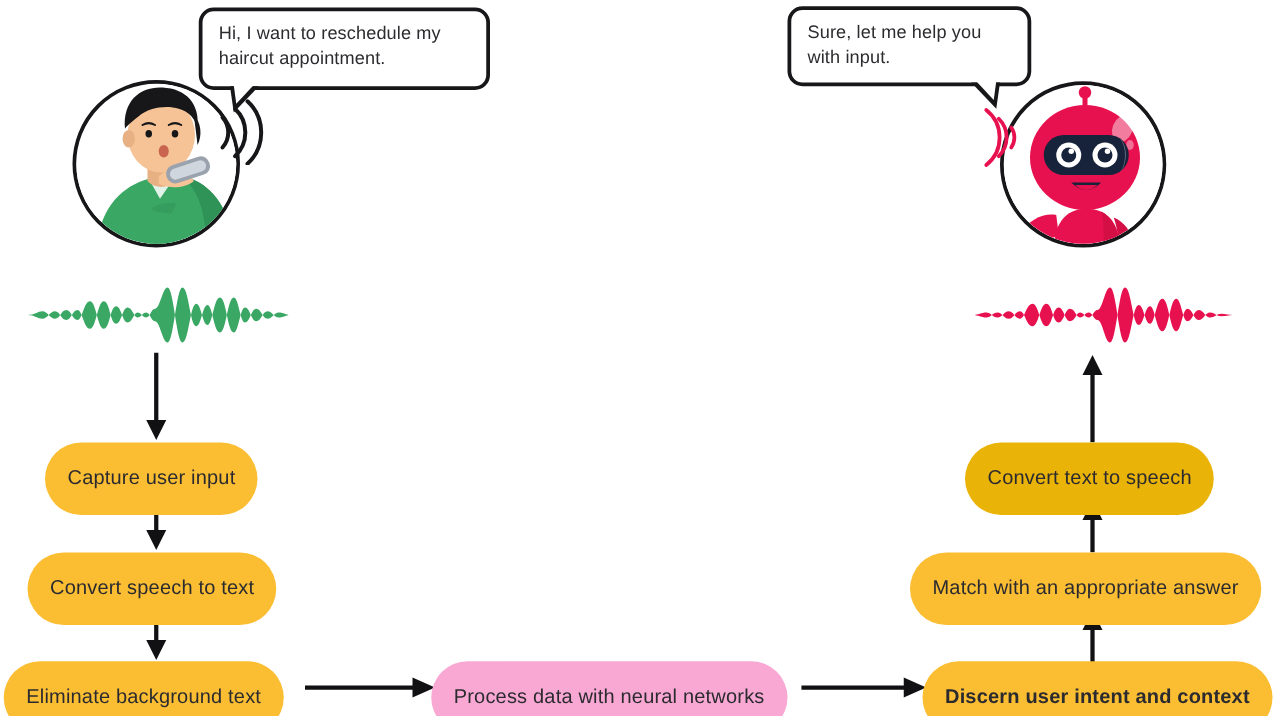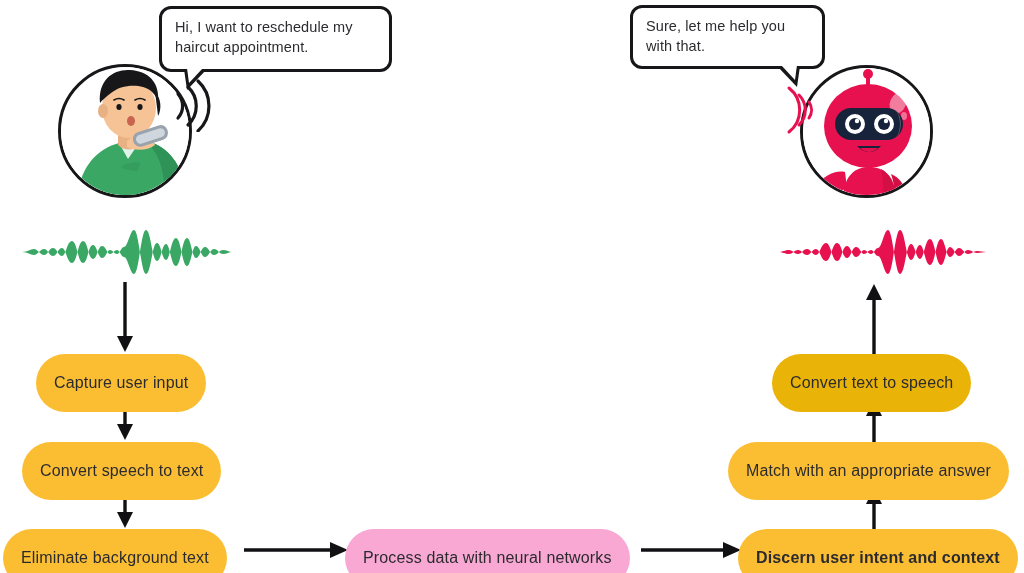--- a/index.html
+++ b/index.html
@@ -188,21 +188,21 @@
         C44 20 45 35 50 35 C55 35 56 13 61 13 C66 13 66 31 71 31 C75 31 76 18 80 18
         C84 18 85 26 88 26 C91 26 92 22 95 22 C98 22 99 29 102 29
         C106 29 108 46 112 46 C117 46 119 2 124 2 C129 2 130 33 135 33
         C139 33 140 16 144 16 C148 16 149 38 154 38 C159 38 160 10 165 10
         C169 10 170 30 174 30 C178 30 179 19 183 19 C187 19 188 27 192 27
         C196 27 197 22 201 22 C205 22 207 24 210 24 Z"></path>
     </svg>
   </div>
 
   <div class="bubble" id="bubble-bot" style="left:630px; top:5px; width:195px; height:64px;">
-    <span>Sure, let me help you with that.</span>
+    <span>Sure, let me help you with input.</span>
     <span class="tail"></span>
     <span class="tail-in"></span>
   </div>
 
   <div class="avatar" id="bot-avatar" style="left:800px; top:65px; width:133px; height:133px;">
     <svg viewBox="0 0 133 133" width="133" height="133" aria-hidden="true">
       <defs>
         <clipPath id="botClip">
             <circle cx="66.5" cy="66.5" r="66.5"></circle>
           </clipPath>

